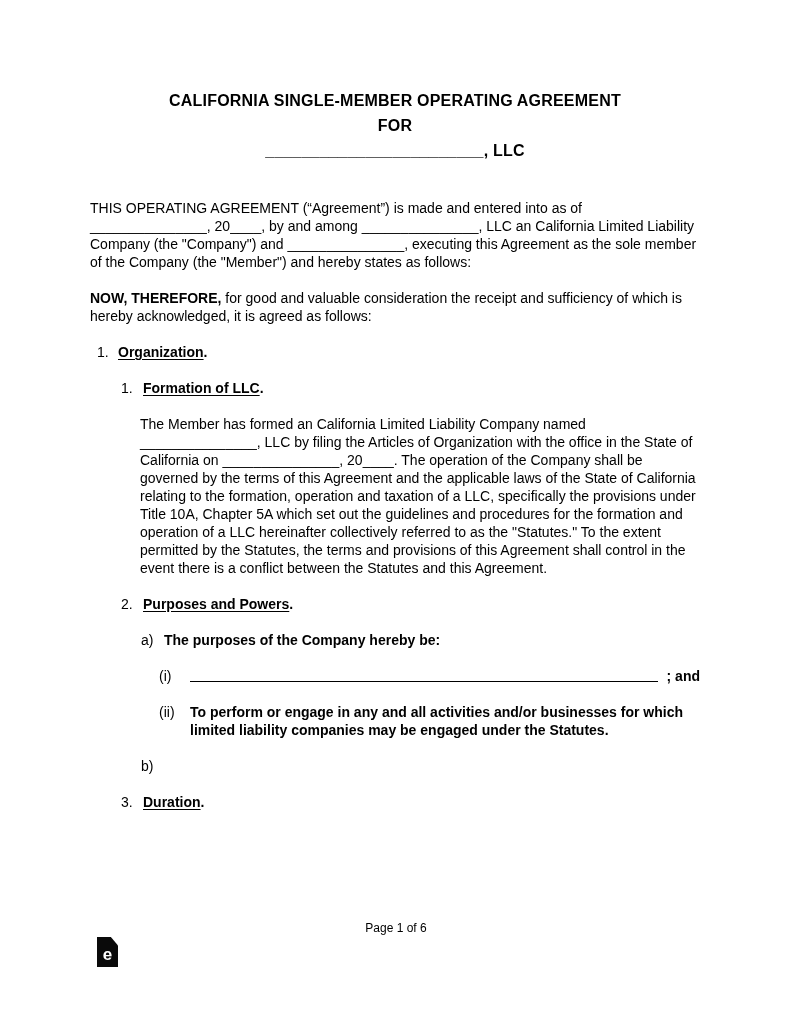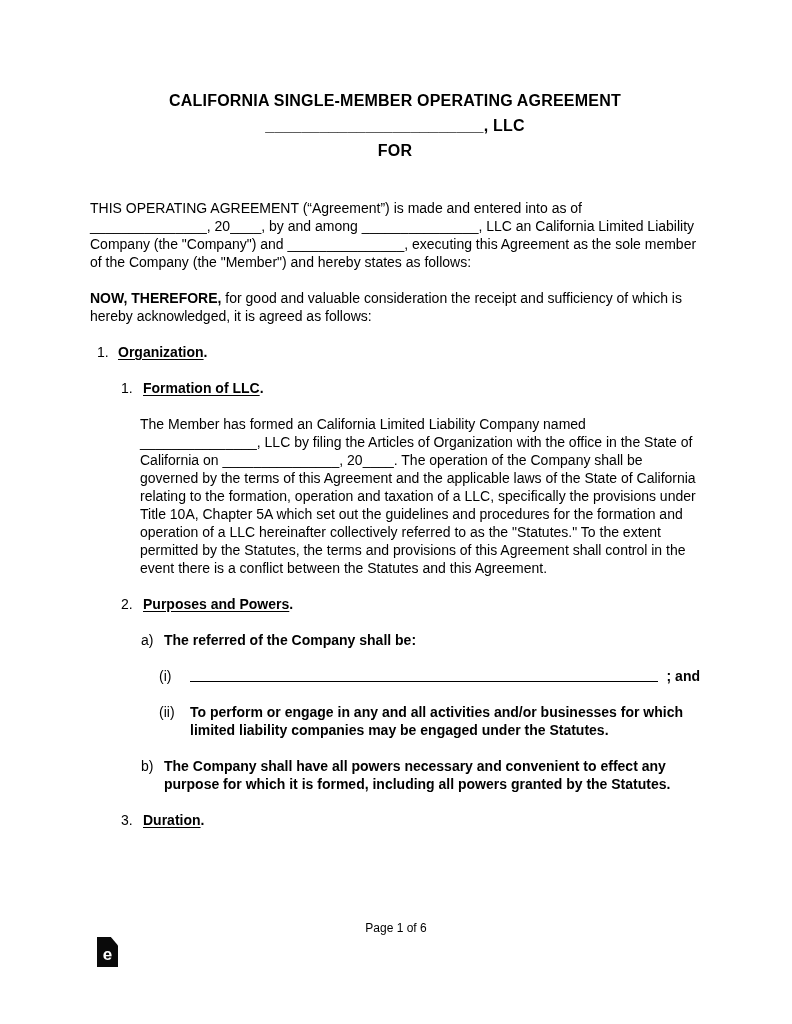--- a/index.html
+++ b/index.html
@@ -90,22 +90,22 @@
     padding-top: 5px;
   }
 </style>
 </head>
 <body>
 
 <div class="page">
 
   <div class="doc-title">
     <div>CALIFORNIA SINGLE-MEMBER OPERATING AGREEMENT</div>
+    <div>FOR</div>
     <div><span>________________________</span><span>, LLC</span></div>
-    <div>FOR</div>
   </div>
 
 
   <p class="para intro">THIS OPERATING AGREEMENT (“Agreement”) is made and entered into as of _______________, 20____, by and among _______________, LLC an California Limited Liability Company (the "Company") and _______________, executing this Agreement as the sole member of the Company (the "Member") and hereby states as follows:</p>
 
   <p class="para"><b>NOW, THEREFORE,</b><span> for good and valuable consideration the receipt and sufficiency of which is hereby acknowledged, it is agreed as follows:</span></p>
 
   <div class="row lvl1">
     <span class="num">1.</span>
     <span class="content"><span class="u">Organization</span><span>.</span></span>
@@ -118,39 +118,38 @@
 
   <p class="body2">The Member has formed an California Limited Liability Company named _______________, LLC by filing the Articles of Organization with the office in the State of California on _______________, 20____. The operation of the Company shall be governed by the terms of this Agreement and the applicable laws of the State of California relating to the formation, operation and taxation of a LLC, specifically the provisions under Title 10A, Chapter 5A which set out the guidelines and procedures for the formation and operation of a LLC hereinafter collectively referred to as the "Statutes." To the extent permitted by the Statutes, the terms and provisions of this Agreement shall control in the event there is a conflict between the Statutes and this Agreement.</p>
 
   <div class="row lvl2">
     <span class="num">2.</span>
     <span class="content"><span class="u">Purposes and Powers</span><span>.</span></span>
   </div>
 
   <div class="row lvl3">
     <span class="num">a)</span>
-    <span class="content">The referred of the Company shall be:</span>
+    <span class="content">The purposes of the Company hereby be:</span>
   </div>
 
   <div class="row lvl4">
     <span class="num">(i)</span>
     <span class="content fillrow">
       <span class="fill"></span>
       <span class="tail">; and</span>
     </span>
   </div>
 
   <div class="row lvl4">
     <span class="num">(ii)</span>
     <span class="content">To perform or engage in any and all activities and/or businesses for which limited liability companies may be engaged under the Statutes.</span>
   </div>
 
   <div class="row lvl3">
     <span class="num">b)</span>
-    <span class="content">The Company shall have all powers necessary and convenient to effect any purpose for which it is formed, including all powers granted by the Statutes.</span>
   </div>
 
   <div class="row lvl2">
     <span class="num">3.</span>
     <span class="content"><span class="u">Duration</span><span>.</span></span>
   </div>
 
   <div class="footer">Page 1 of 6</div>
 
   <div class="logo">

